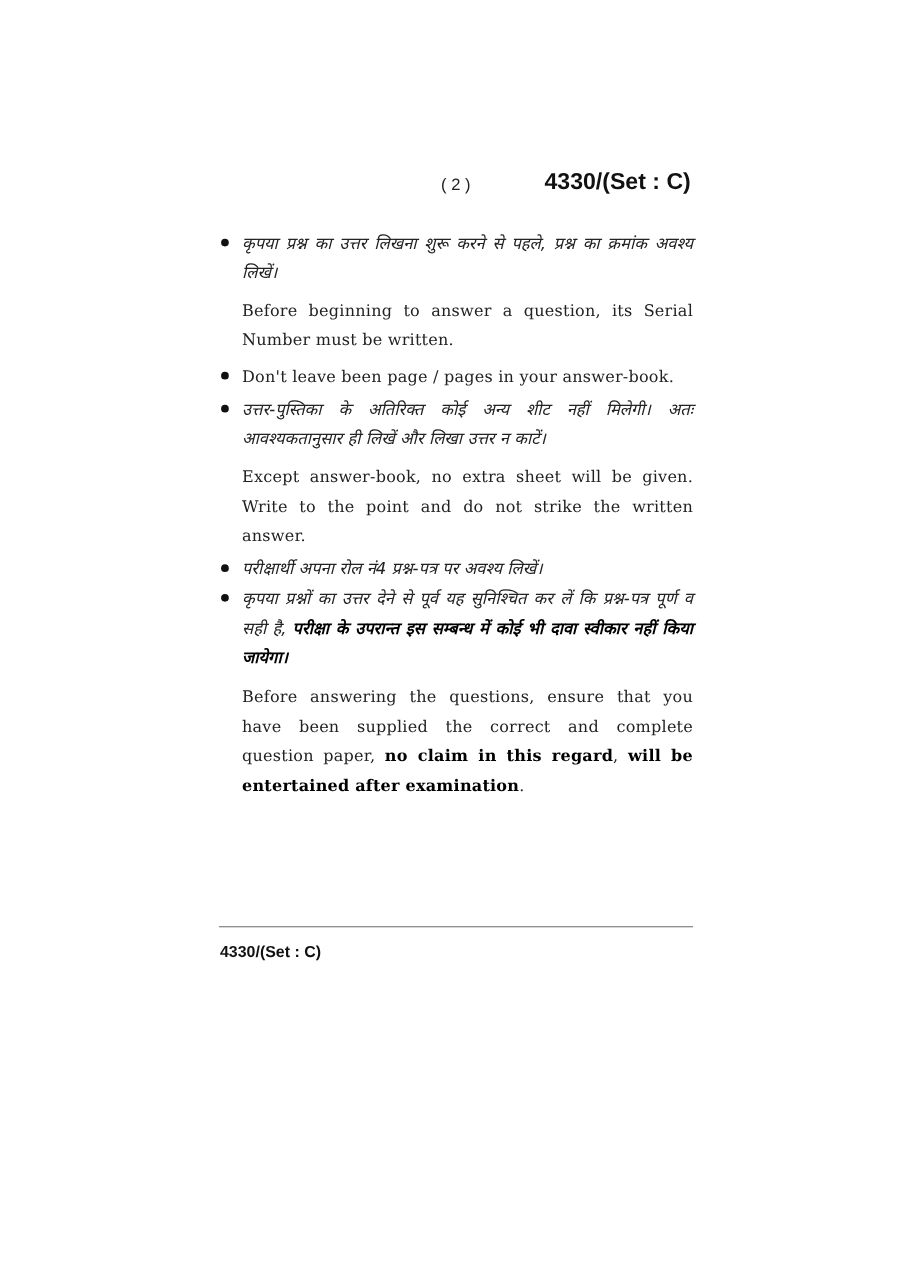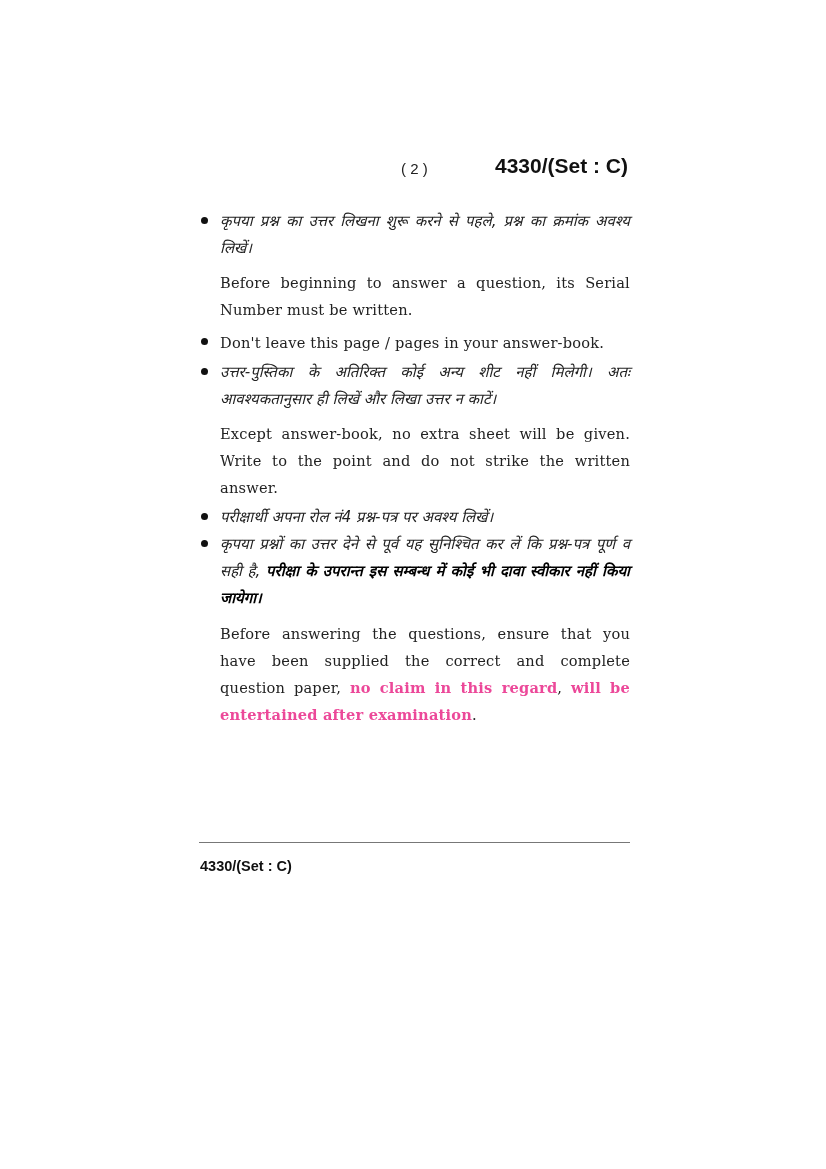--- a/index.html
+++ b/index.html
@@ -80,21 +80,21 @@
       font-size: 14.6px;
       line-height: 27px;
       text-align: justify;
       text-align-last: left;
       margin: 6px 0 6px 0;
       color: #222;
       letter-spacing: 0.2px;
     }
     .english .strong {
       font-weight: bold;
-      color: #ec4899;
+      color: #000000;
     }
     .i1 { margin-bottom: 0; }
     .i1 .hindi { margin-top: 0; }
     .i1 .english { margin-top: 7px; margin-bottom: 4px; }
     .i2 .english { margin-top: 6px; margin-bottom: 3px; }
     .i3 .english { margin-top: 7px; margin-bottom: 3px; }
     .i4 .english { margin-top: 7px; margin-bottom: 3px; }
     .i5 .english { margin-top: 8px; }
 
     .footer-rule {
@@ -124,21 +124,21 @@
 </div>
 
 <ul class="instructions">
   <li class="instruction i1">
     <span class="bullet"></span>
     <p class="hindi">कृपया प्रश्न का उत्तर लिखना शुरू करने से पहले, प्रश्न का क्रमांक अवश्य लिखें।</p>
     <p class="english">Before beginning to answer a question, its Serial Number must be written.</p>
   </li>
   <li class="instruction i2">
     <span class="bullet"></span>
-    <p class="english">Don't leave this page / pages in your answer-book.</p>
+    <p class="english">Don't leave been page / pages in your answer-book.</p>
   </li>
   <li class="instruction i3">
     <span class="bullet"></span>
     <p class="hindi">उत्तर-पुस्तिका के अतिरिक्त कोई अन्य शीट नहीं मिलेगी। अतः आवश्यकतानुसार ही लिखें और लिखा उत्तर न काटें।</p>
     <p class="english">Except answer-book, no extra sheet will be given. Write to the point and do not strike the written answer.</p>
   </li>
   <li class="instruction i4">
     <span class="bullet"></span>
     <p class="hindi">परीक्षार्थी अपना रोल नं4 प्रश्न-पत्र पर अवश्य लिखें।</p>
   </li>

